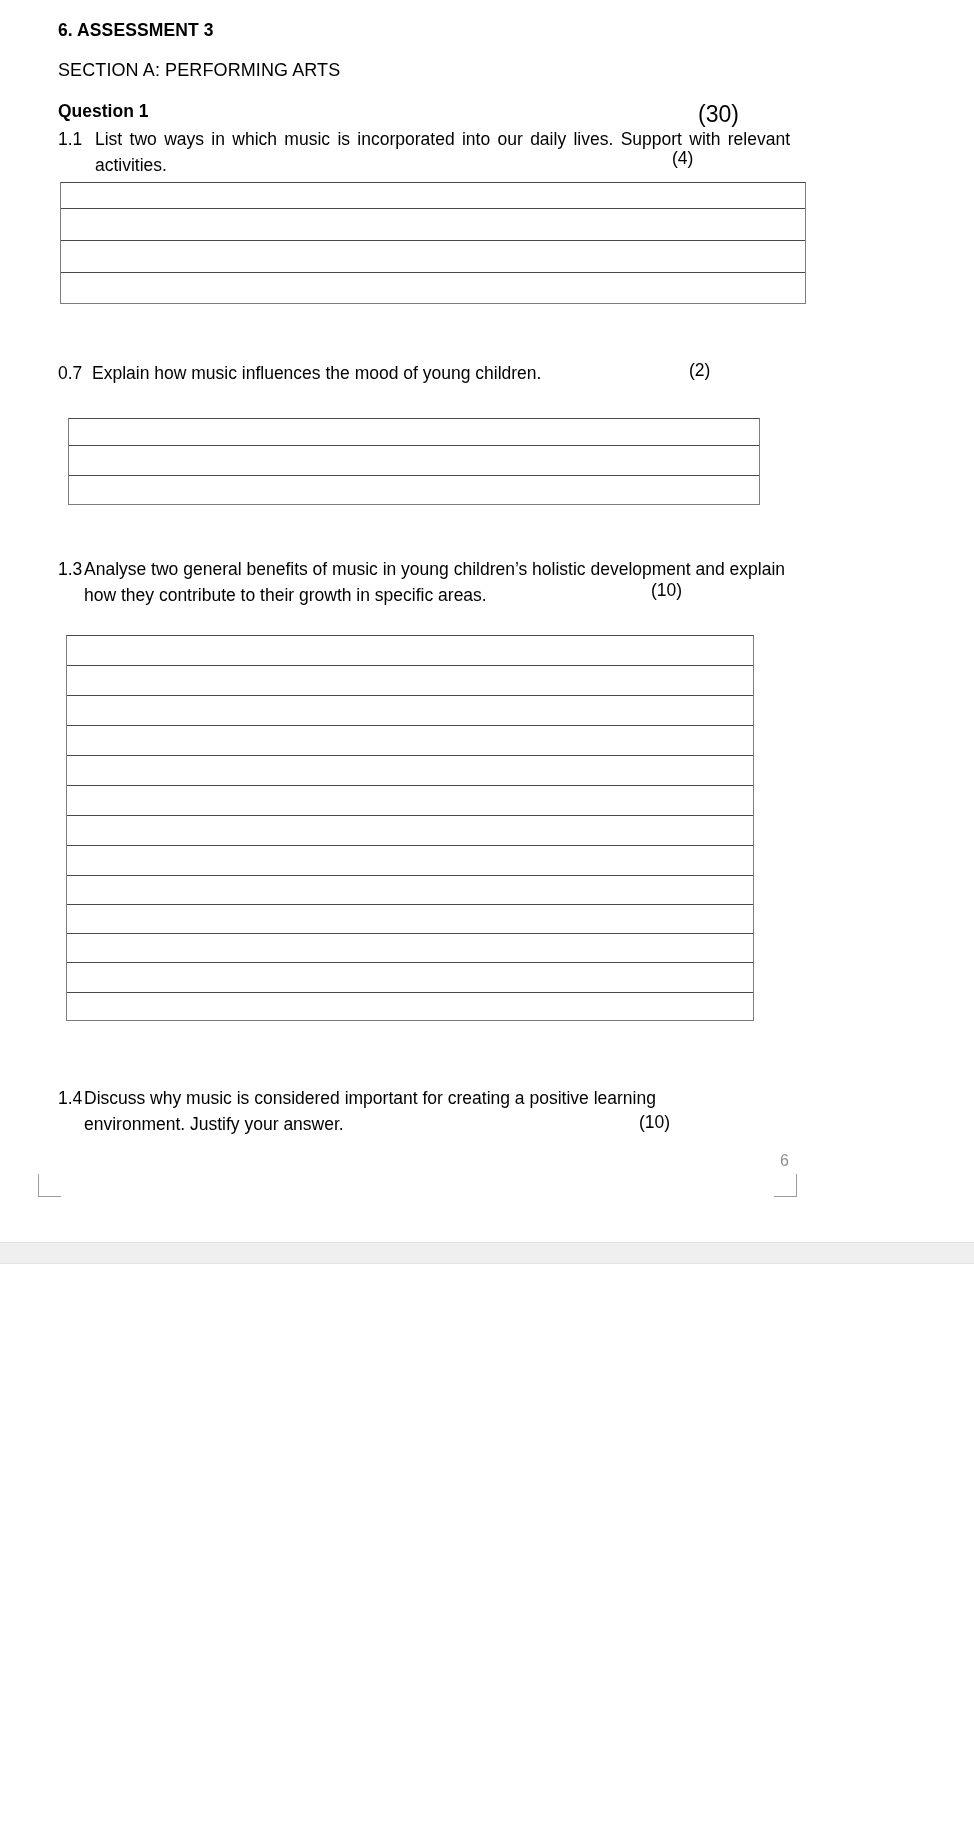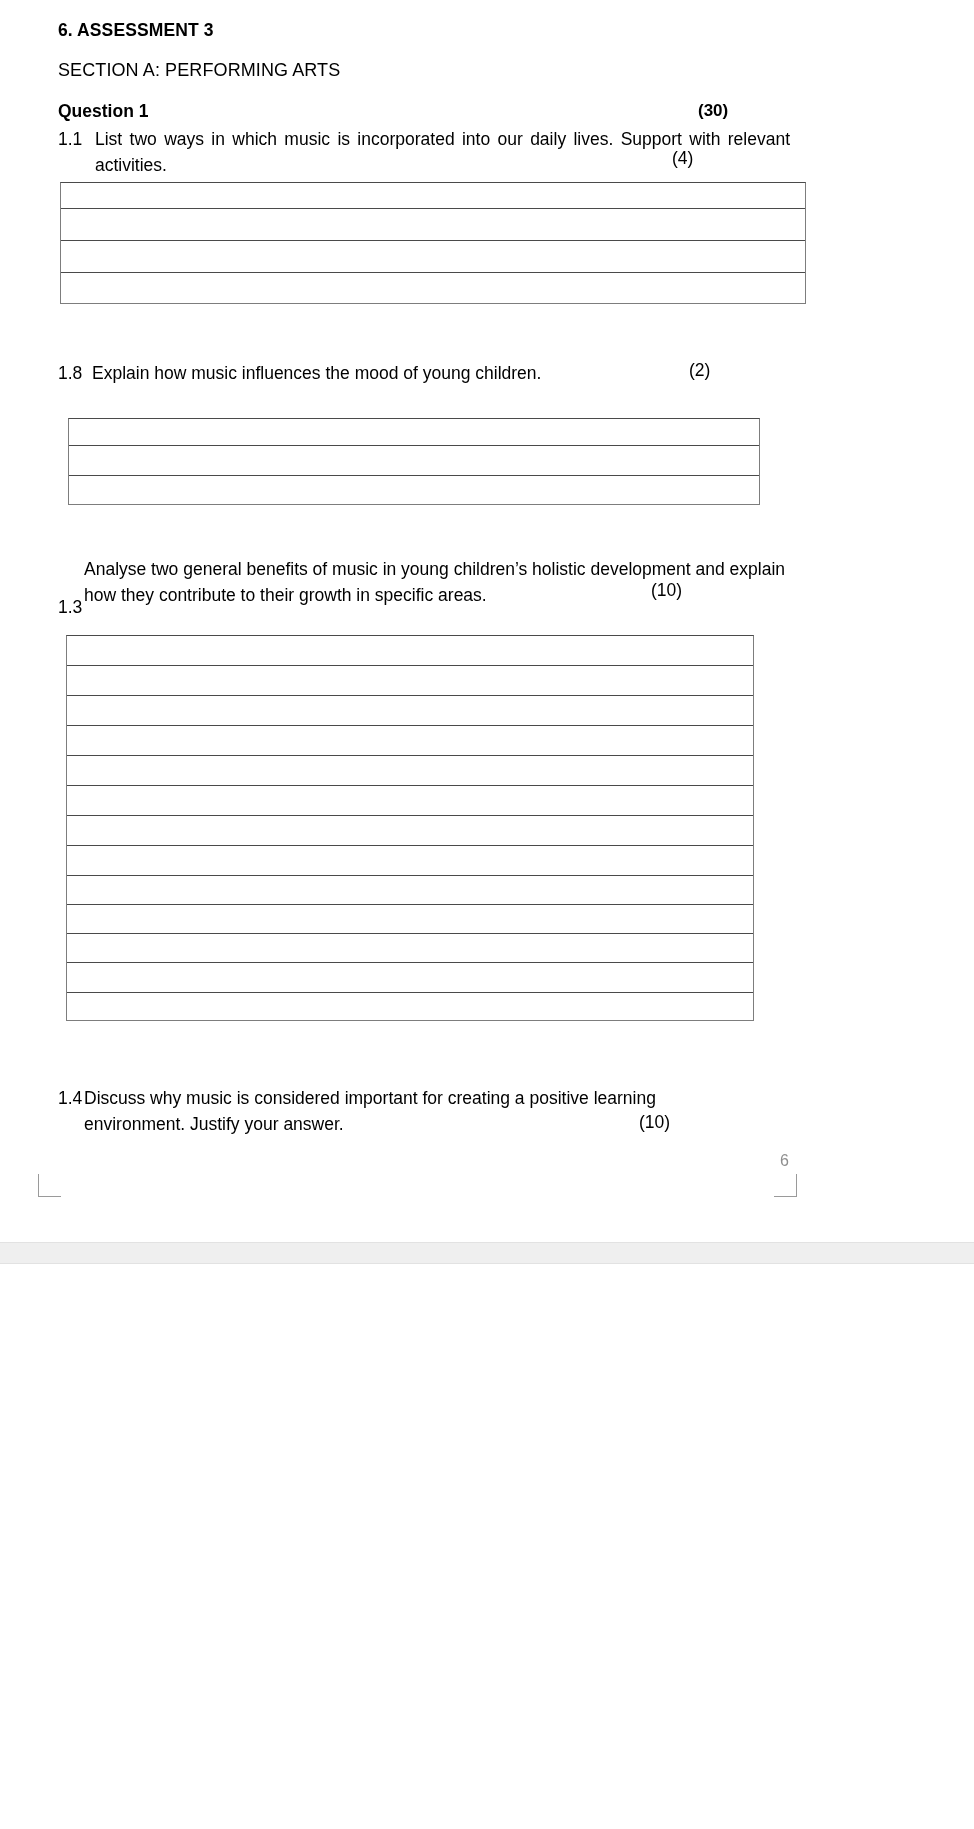--- a/index.html
+++ b/index.html
@@ -67,22 +67,22 @@
     white-space: nowrap;
   }
   .q-title {
     position: absolute;
     font-size: 17.5px;
     font-weight: bold;
     white-space: nowrap;
   }
   .q-marks-bold {
     position: absolute;
-    font-size: 17px;
-    font-weight: bold;
+    font-size: 23px;
+    font-weight: normal;
     white-space: nowrap;
   }
   .q-marks {
     position: absolute;
     font-size: 17.5px;
     white-space: nowrap;
   }
 
   .q-body {
     position: absolute;
@@ -177,31 +177,31 @@
       <div class="q-body justified" style="left:95px; top:126px; width:695px;">List two ways in which music is incorporated into our daily lives. Support with relevant activities.</div>
       <div class="q-marks" style="left:672px; top:148px;">(4)</div>
 
       <div class="ans-table" style="left:60px; top:182px; width:746px; height:122px;">
         <div class="ans-row" style="height:26px;"></div>
         <div class="ans-row" style="height:32px;"></div>
         <div class="ans-row" style="height:32px;"></div>
         <div class="ans-row" style="height:30px;"></div>
       </div>
 
-      <div class="q-num" style="left:58px; top:360px;">1.8</div>
+      <div class="q-num" style="left:58px; top:360px;">0.7</div>
       <div class="q-body" style="left:92px; top:360px; width:620px;">Explain how music influences the mood of young children.</div>
       <div class="q-marks" style="left:689px; top:360px;">(2)</div>
 
       <div class="ans-table" style="left:68px; top:418px; width:692px; height:87px;">
         <div class="ans-row" style="height:27px;"></div>
         <div class="ans-row" style="height:30px;"></div>
         <div class="ans-row" style="height:28px;"></div>
       </div>
 
-      <div class="q-num" style="left:58px; top:556px;margin-top:38px;">1.3</div>
+      <div class="q-num" style="left:58px; top:556px;">1.3</div>
       <div class="q-body" style="left:84px; top:556px; width:712px;">Analyse two general benefits of music in young children’s holistic development and explain how they contribute to their growth in specific areas.</div>
       <div class="q-marks" style="left:651px; top:580px;">(10)</div>
 
       <div class="ans-table" style="left:66px; top:635px; width:688px; height:386px;">
         <div class="ans-row" style="height:30px;"></div>
         <div class="ans-row" style="height:30px;"></div>
         <div class="ans-row" style="height:30px;"></div>
         <div class="ans-row" style="height:30px;"></div>
         <div class="ans-row" style="height:30px;"></div>
         <div class="ans-row" style="height:30px;"></div>

